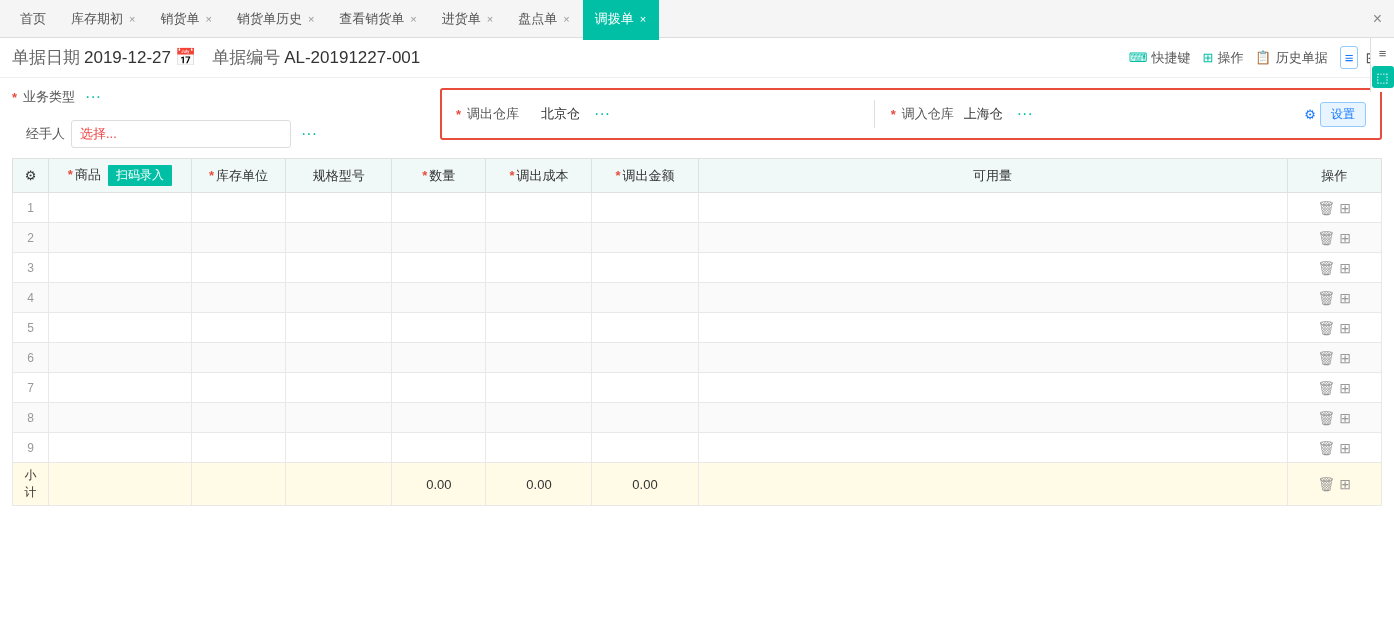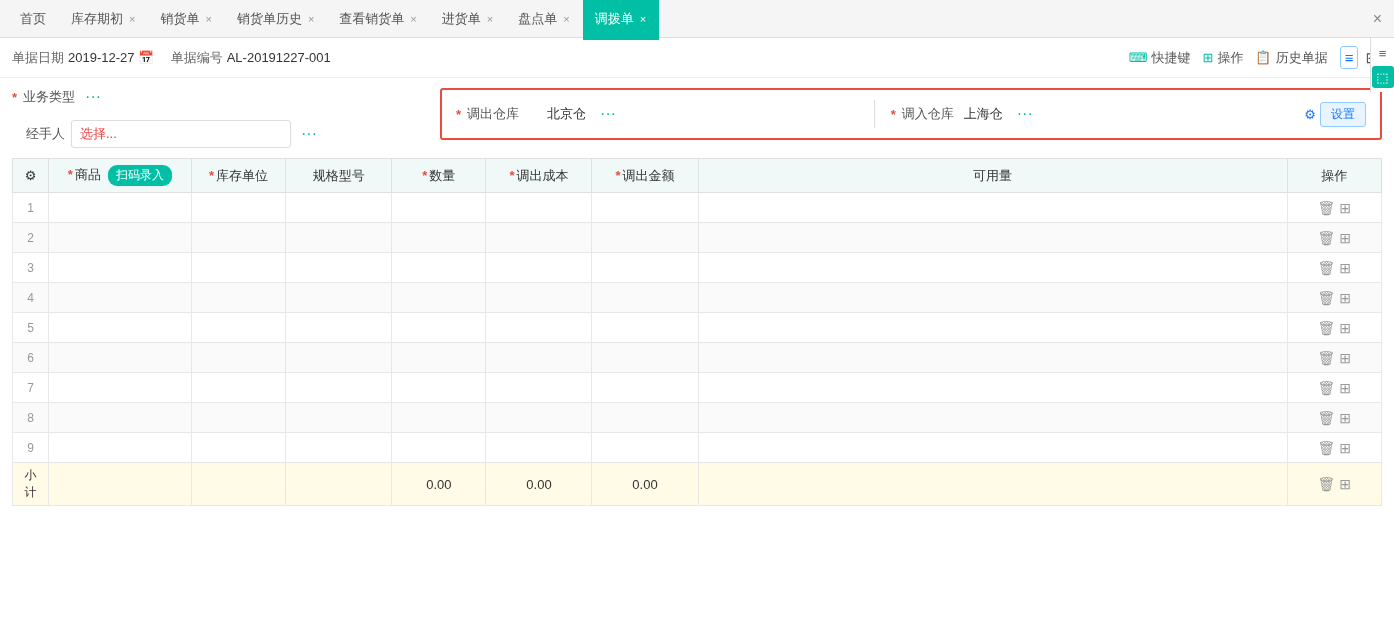--- a/index.html
+++ b/index.html
@@ -25,21 +25,21 @@
     .tab-close-main {
       position: absolute; right: 12px; top: 50%; transform: translateY(-50%);
       cursor: pointer; font-size: 16px; color: #888;
     }
 
     
     .toolbar {
       display: flex; align-items: center; padding: 8px 12px; border-bottom: 1px solid #eee;
       background: #fff; gap: 16px;
     }
-    .toolbar-item { display: flex; align-items: center; gap: 4px; font-size: 13px; color: #333; }
+    .toolbar-item { display: flex; align-items: center; gap: 4px; font-size: 17px; color: #333; }
     .toolbar-label { color: #666; }
     .toolbar-value { color: #333; font-weight: 500; }
     .date-icon { color: #00bfa5; cursor: pointer; }
     .toolbar-right {
       margin-left: auto; display: flex; align-items: center; gap: 12px; font-size: 13px; color: #555;
     }
     .toolbar-right-item { display: flex; align-items: center; gap: 4px; cursor: pointer; }
     .layout-icon { font-size: 15px; cursor: pointer; }
 
     
@@ -84,21 +84,21 @@
       text-align: center; font-weight: 500; color: #333; white-space: nowrap;
     }
     td {
       border: 1px solid #e8e8e8; padding: 4px 8px; text-align: center;
       color: #333; height: 30px;
     }
     tr:nth-child(even) td { background: #fafafa; }
     .row-num { color: #999; font-size: 12px; }
     .required-col { color: #e74c3c; font-weight: bold; margin-right: 2px; }
     .scan-btn {
-      background: #00bfa5; color: #fff; border: none; border-radius: 9px;
+      background: #00bfa5; color: #fff; border: none; border-radius: 1px;
       padding: 2px 8px; font-size: 12px; cursor: pointer;
     }
     .op-icon { color: #999; cursor: pointer; font-size: 14px; margin: 0 2px; }
     .subtotal-row td { background: #fffbe6 !important; font-weight: 500; }
 
     
     .right-toolbar {
       position: fixed; right: 0; top: 38px; width: 24px;
       display: flex; flex-direction: column; align-items: center;
       gap: 2px; background: #fff; border-left: 1px solid #ddd; padding: 4px 0;
@@ -198,21 +198,21 @@
         <span class="person-select">选择...</span>
       </div>
       <span class="ellipsis-btn">···</span>
     </div>
   </div>
 
   <div class="form-right">
     <div class="form-right-warehouse">
       <span class="required-star">*</span>
       <span class="form-label">调出仓库</span>
-      <span class="form-value" style="margin-left:22px;">北京仓</span>
+      <span class="form-value" style="margin-left:16px;">北京仓</span>
       <span class="ellipsis-btn" style="margin-left:8px;">···</span>
     </div>
     <div class="divider-v"></div>
     <div class="form-right-warehouse">
       <span class="required-star">*</span>
       <span class="form-label">调入仓库</span>
       <span class="form-value" style="margin-left:4px;">上海仓</span>
       <span class="ellipsis-btn" style="margin-left:8px;">···</span>
     </div>
     <div style="margin-left:12px; display:flex; align-items:center; gap:4px;">

